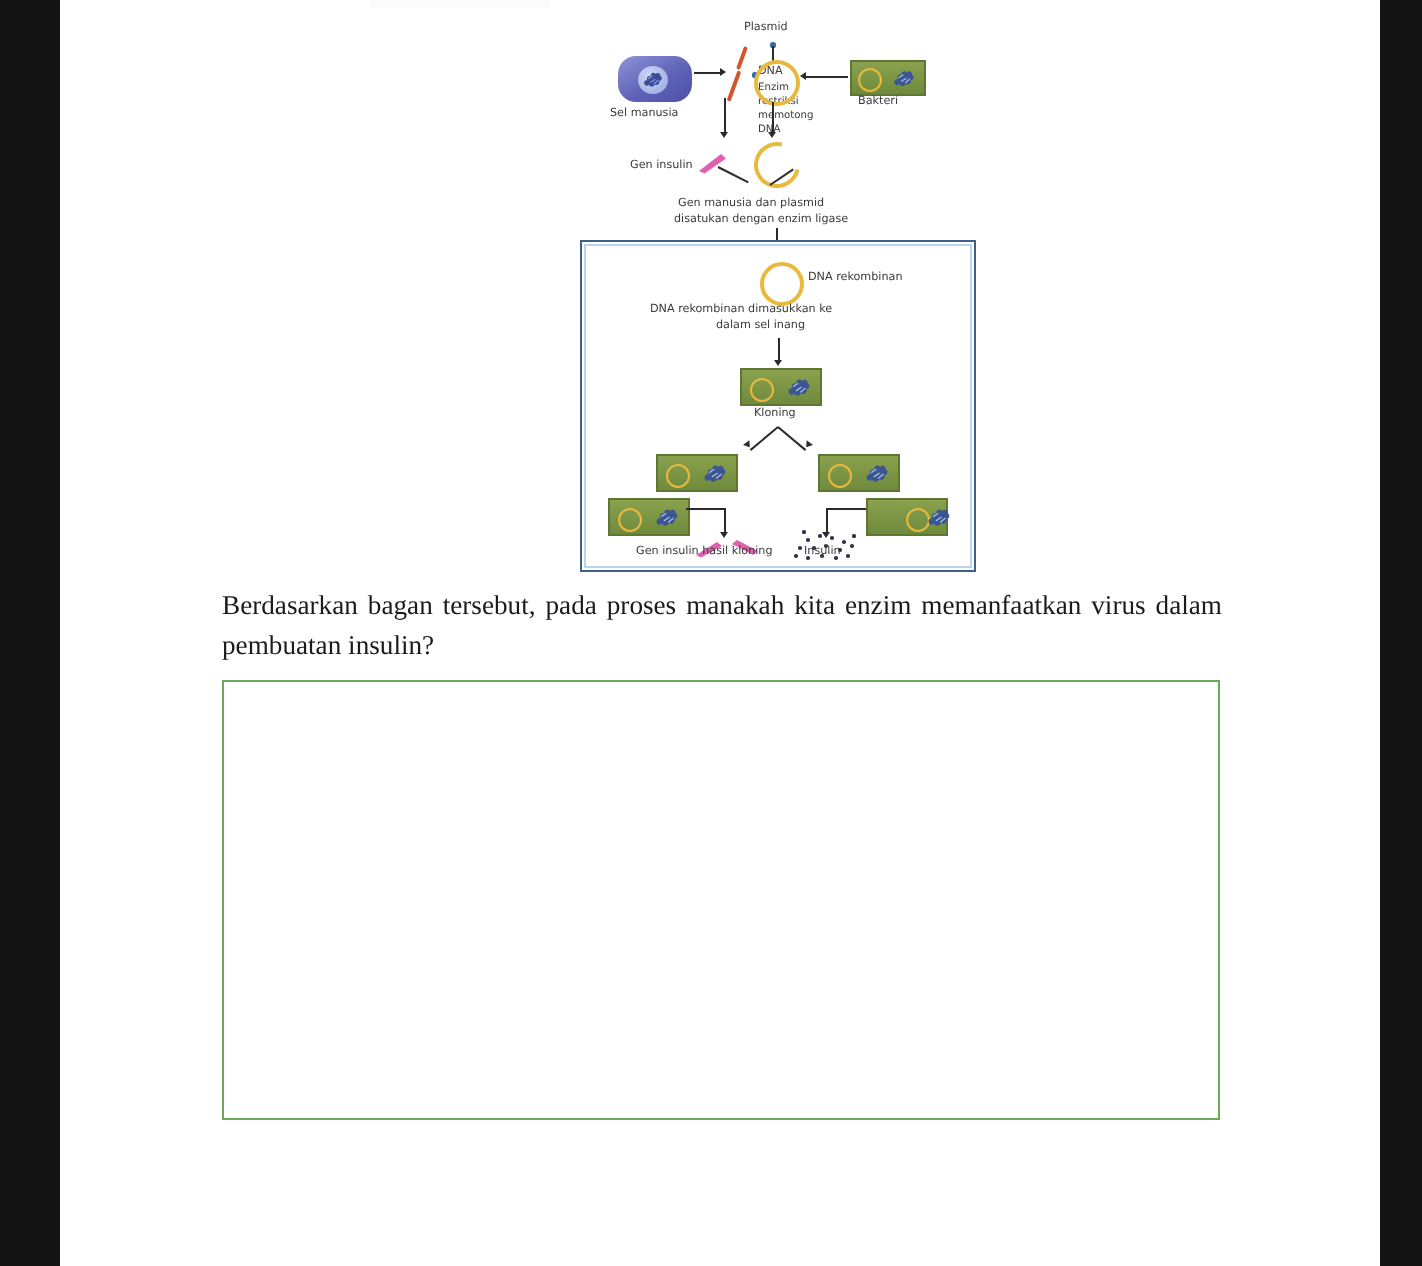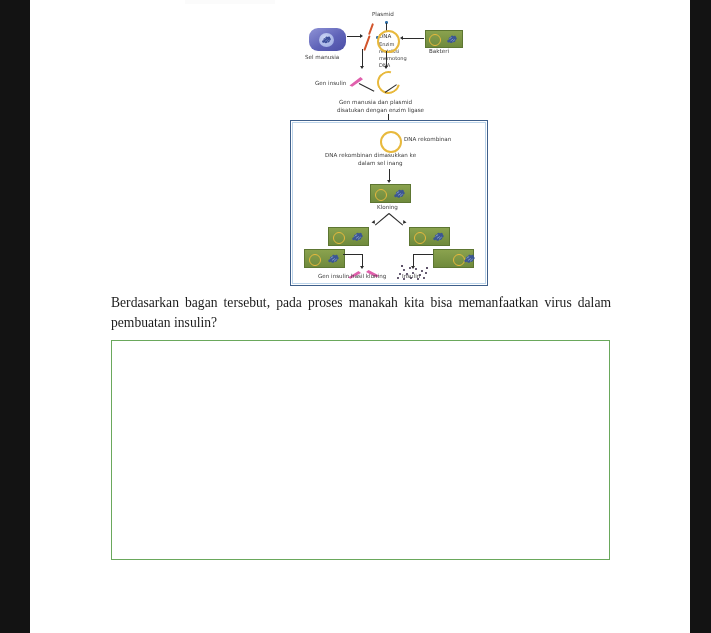--- a/index.html
+++ b/index.html
@@ -276,19 +276,19 @@
         <div class="dot" style="left:110px;top:144px;width:1.6px;height:1.6px;"></div>
         <div class="dot" style="left:135px;top:146px;width:1.6px;height:1.6px;"></div>
       </div>
 
       <div class="lbl f55" style="left:27px;top:152px;">Gen insulin hasil kloning</div>
       <div class="lbl f55" style="left:111px;top:152px;">Insulin</div>
 
     </div>
   </div>
 
-  <div id="question">Berdasarkan bagan tersebut, pada proses manakah kita bisa memanfaatkan virus dalam pembuatan insulin?</div>
+  <div id="question">Berdasarkan bagan tersebut, pada proses manakah kita enzim memanfaatkan virus dalam pembuatan insulin?</div>
 
   <div id="answer-box">
     <div id="answer-text" contenteditable="true" style=""></div>
   </div>
 
 </div>
 
 </body></html>

